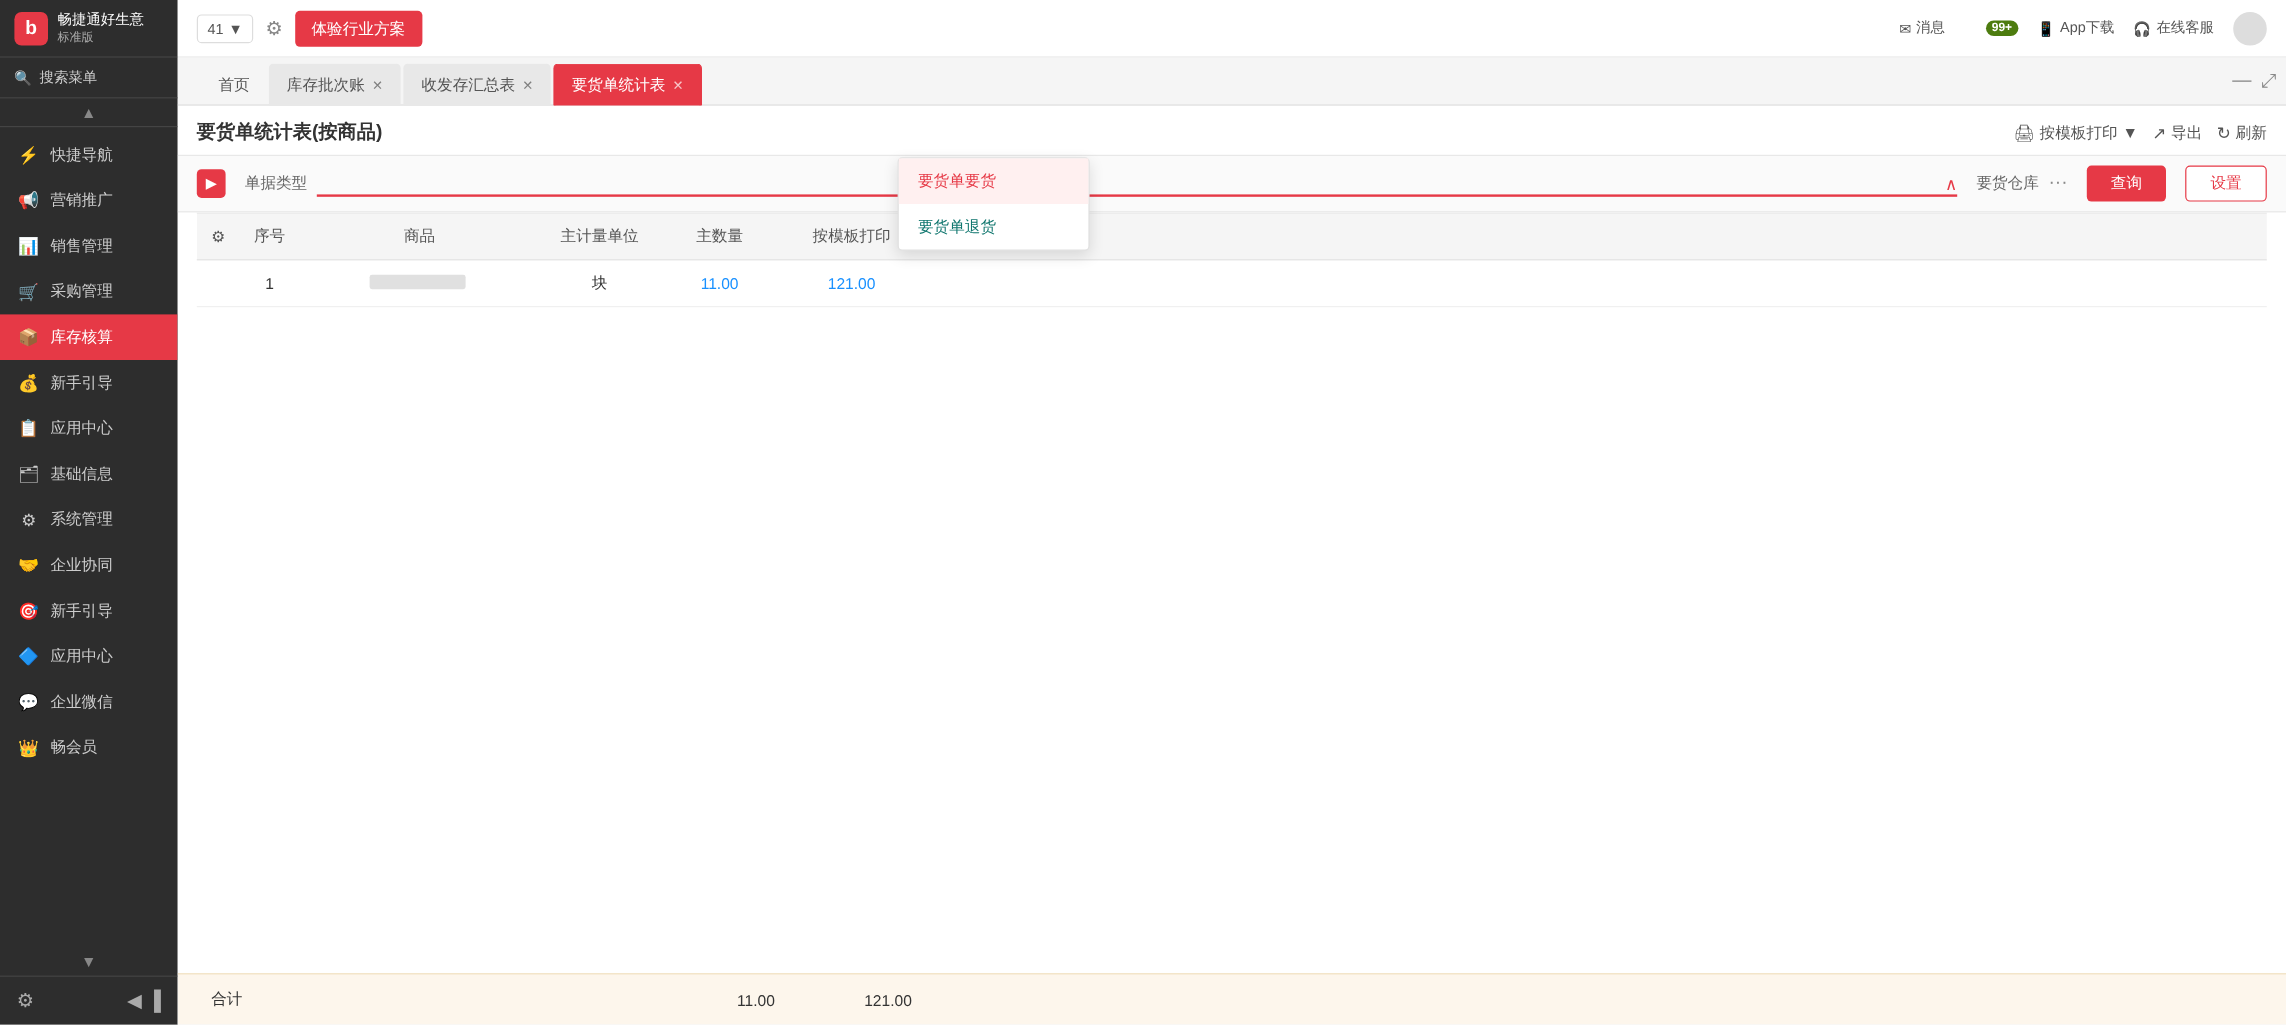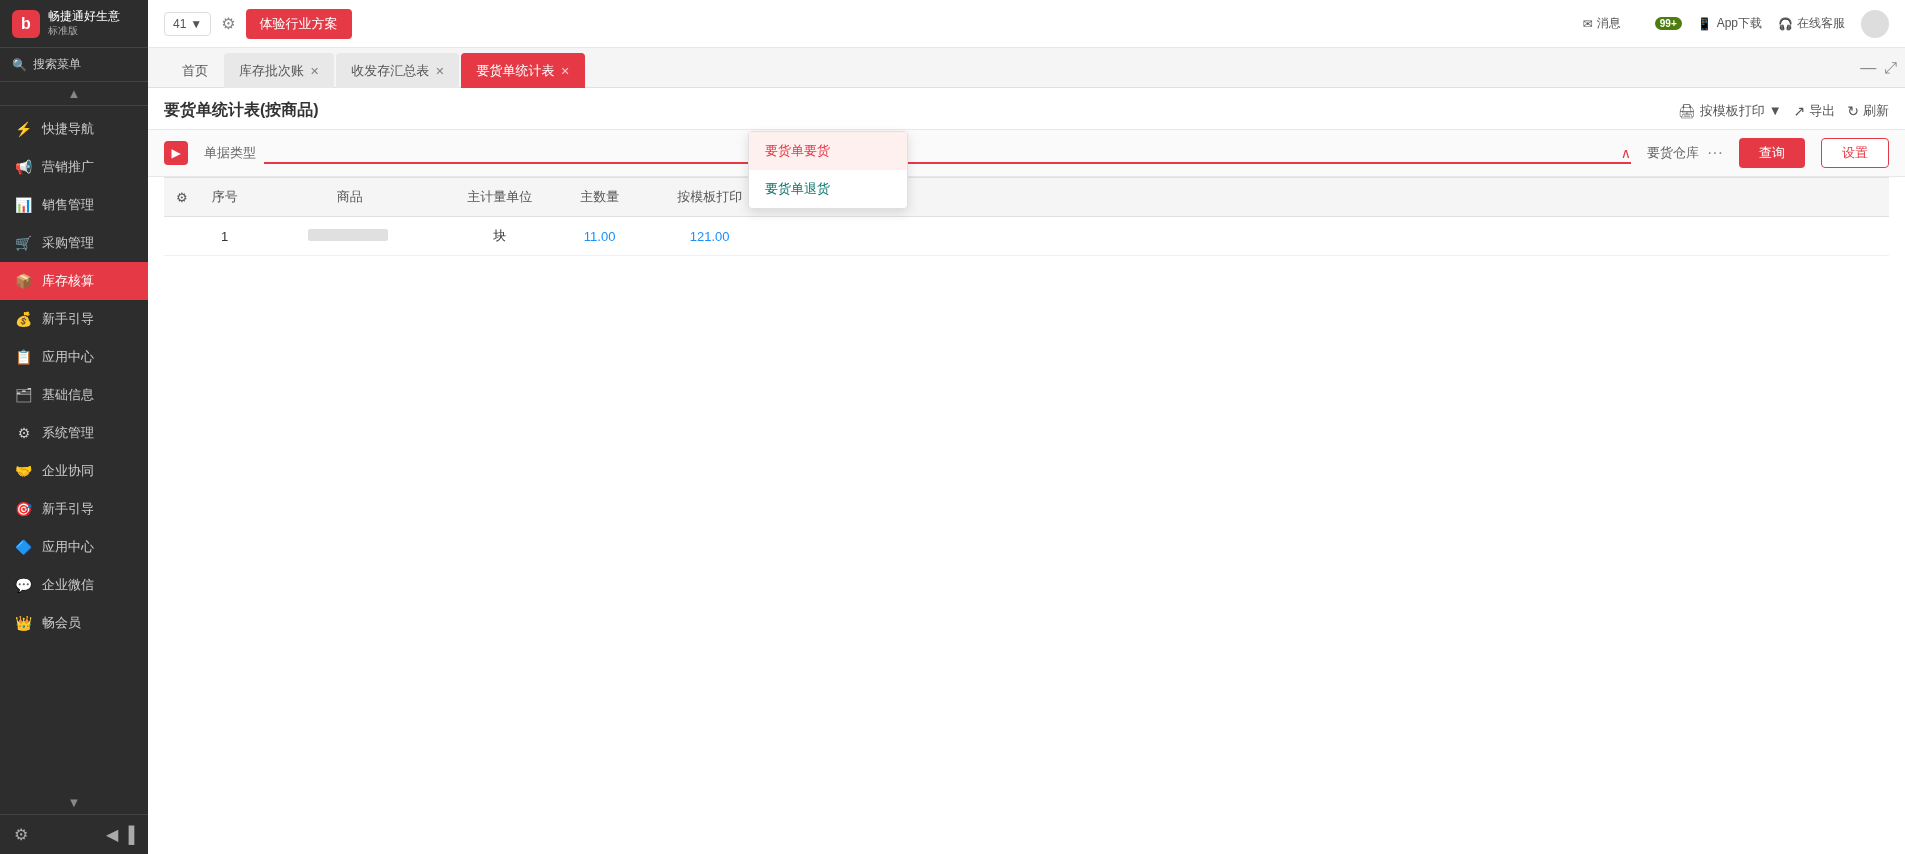--- a/index.html
+++ b/index.html
@@ -677,15 +677,24 @@
             </td>
             <td>
               <span class="link-text">121.00</span>
             </td>
             <td></td>
           </tr>
         </tbody>
       </table>
     </div>
 
+    <div class="table-footer">
+      <span class="footer-label">合计</span>
+      <span style="width:50px;"></span>
+      <span style="width:200px;"></span>
+      <span style="width:100px;"></span>
+      <span class="footer-qty">11.00</span>
+      <span class="footer-amount">121.00</span>
+      <span class="footer-spacer"></span>
+    </div>
 
   </div>
 </div>
 
 </body></html>

